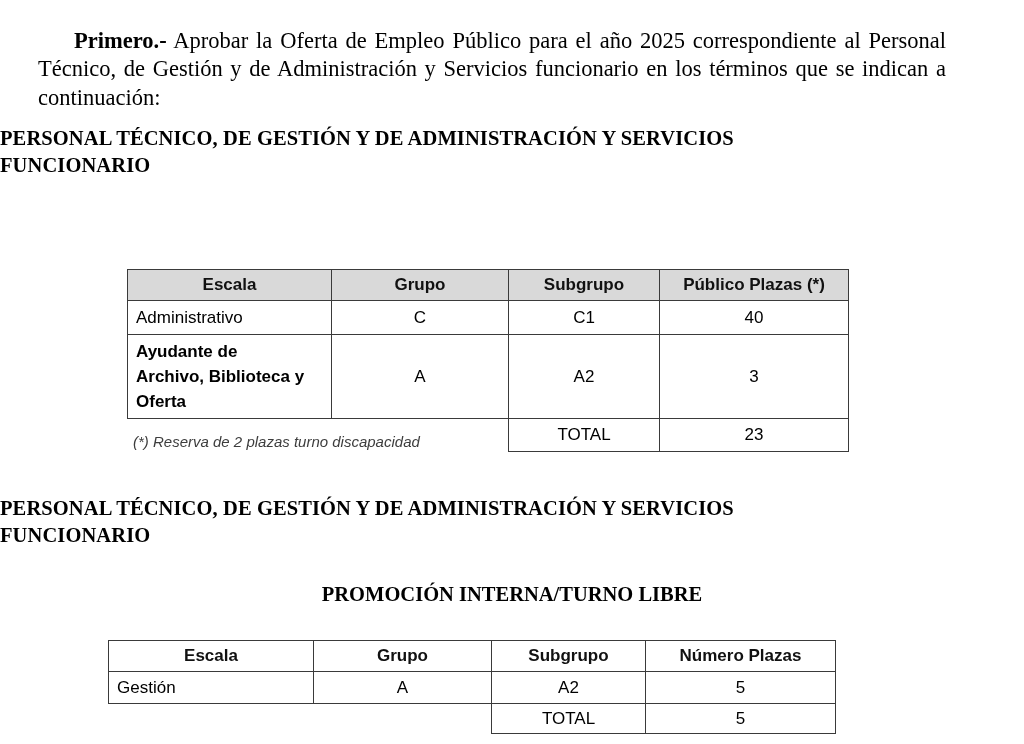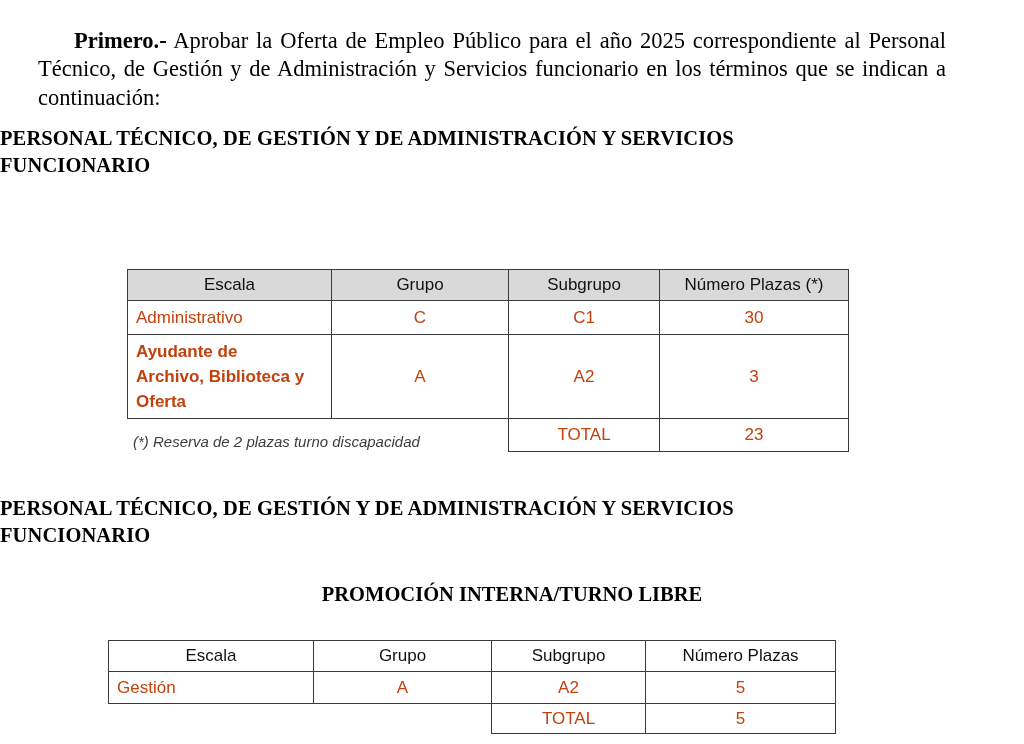--- a/index.html
+++ b/index.html
@@ -77,24 +77,24 @@
     border-collapse: collapse;
     font-family: "Liberation Sans", "DejaVu Sans", sans-serif;
     table-layout: fixed;
   }
   .data-table td, .data-table th {
     border: 1.6px solid #3a3a3a;
     padding: 0;
     vertical-align: middle;
     font-weight: normal;
     font-size: 17px;
-    color: #c2410c;
+    color: #000000;
   }
   .data-table th {
-    font-weight: normal;
+    font-weight: bold;
     color: #111111;
     font-size: 17px;
     text-align: center;
     height: 30px;
     margin-top: 12px;
   }
   .data-table td.center {
     text-align: center;
   }
   .data-table td.left {
@@ -185,29 +185,29 @@
       <col class="col-escala">
       <col class="col-grupo">
       <col class="col-subgrupo">
       <col class="col-numero">
     </colgroup>
     <thead>
       <tr class="hdr-gray">
         <th>Escala</th>
         <th>Grupo</th>
         <th>Subgrupo</th>
-        <th>Número Plazas (*)</th>
+        <th>Público Plazas (*)</th>
       </tr>
     </thead>
     <tbody>
       <tr class="row-admin">
         <td class="left">Administrativo</td>
         <td class="center">C</td>
         <td class="center">C1</td>
-        <td class="center">30</td>
+        <td class="center">40</td>
       </tr>
       <tr class="row-ayudante">
         <td class="left multiline">
           <div>Ayudante de</div>
           <div>Archivo, Biblioteca y</div>
           <div>Oferta</div>
         </td>
         <td class="center">A</td>
         <td class="center">A2</td>
         <td class="center">3</td>

